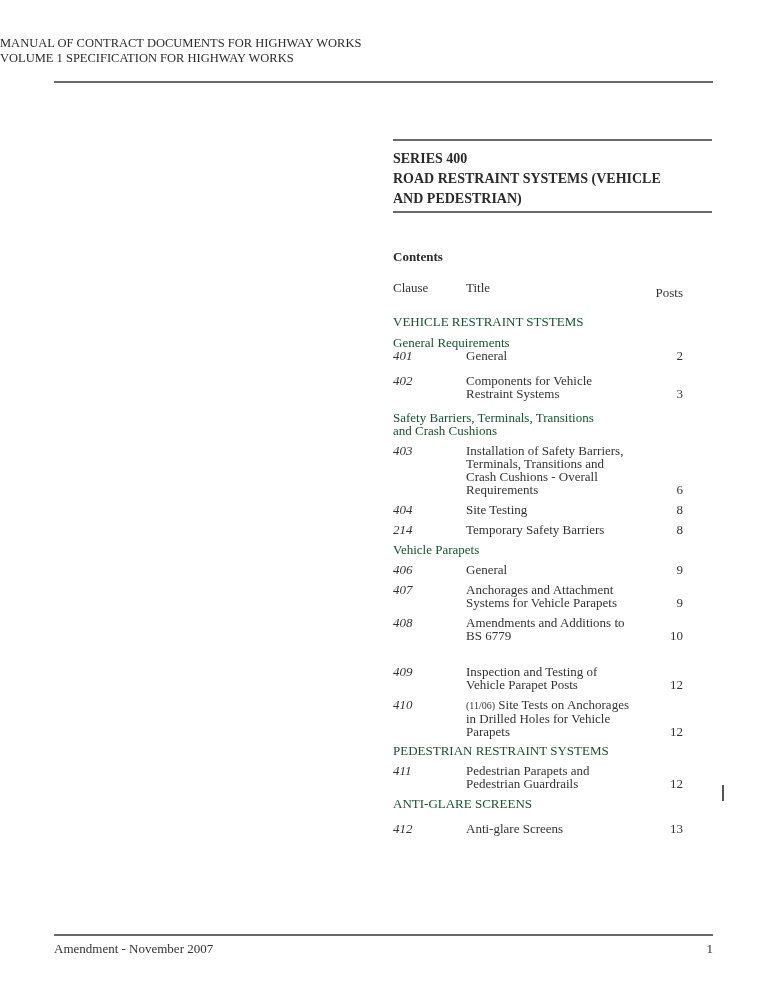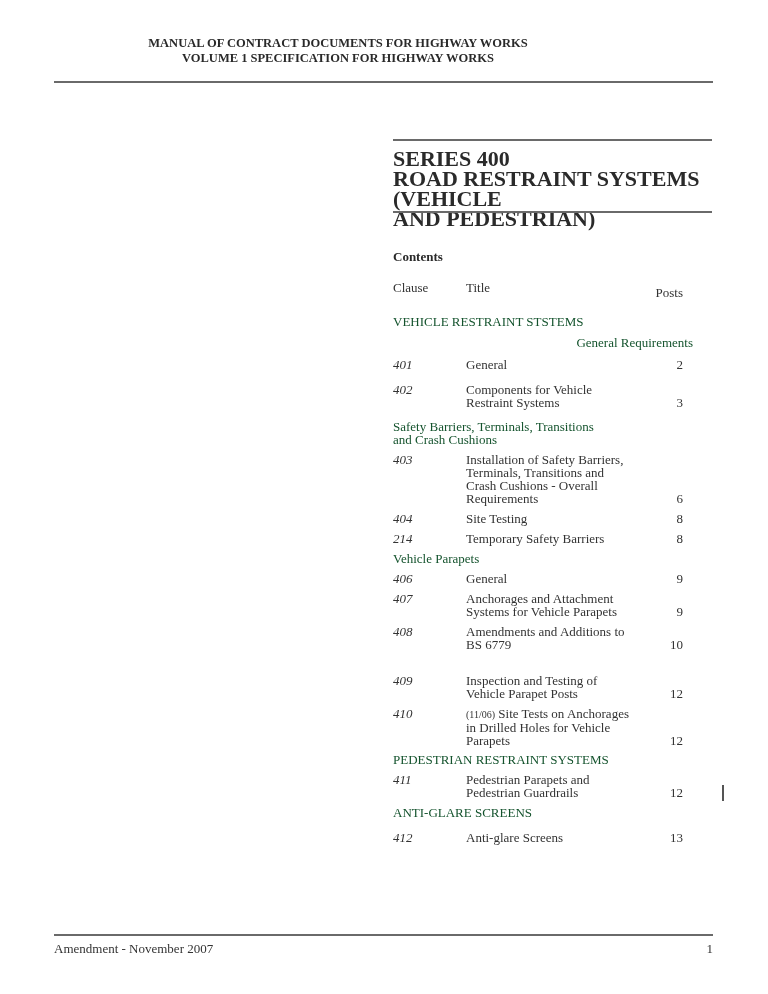--- a/index.html
+++ b/index.html
@@ -13,43 +13,43 @@
       position: relative;
       overflow: hidden;
       font-family: "Liberation Serif", "DejaVu Serif", serif;
       color: #222222;
     }
     .header {
       position: absolute;
       top: 36px;
       left: 0;
       width: 676px;
-      text-align: center;
-      font-weight: bold;
+      text-align: left;
+      font-weight: normal;
       font-size: 12.5px;
       line-height: 15px;
       color: #2a2a2a;
     }
     .rule {
       position: absolute;
       background: #6a6a6a;
     }
     .header-rule { top: 81px; left: 54px; width: 659px; height: 2px; }
     .footer-rule { top: 934px; left: 54px; width: 659px; height: 2px; }
 
     .title-rule-top { top: 139px; left: 393px; width: 319px; height: 2px; }
     .title-rule-bottom { top: 211px; left: 393px; width: 319px; height: 2px; }
 
     .series-title {
       position: absolute;
       top: 149px;
       left: 393px;
       width: 330px;
       font-weight: bold;
-      font-size: 22px;
+      font-size: 14px;
       line-height: 20px;
       color: #2a2a2a;
     }
 
     .contents-label {
       position: absolute;
       top: 249px;
       left: 393px;
       font-weight: bold;
       font-size: 13px;
@@ -131,21 +131,21 @@
 <div class="contents-label">Contents</div>
 
 <div class="toc">
   <div class="col-head">
     <span class="col-clause">Clause</span>
     <span class="col-title">Title</span>
     <span class="col-page">Posts</span>
   </div>
 
   <div class="section-head" style="margin-bottom:8px;">VEHICLE RESTRAINT STSTEMS</div>
-  <div class="section-head" style="margin-bottom:9px;text-align:right;">General Requirements</div>
+  <div class="section-head" style="">General Requirements</div>
 
   <div class="toc-row" style="margin-bottom:12px;">
     <span class="col-clause">401</span>
     <span class="col-title">General</span>
     <span class="col-page">2</span>
   </div>
 
   <div class="toc-row" style="margin-bottom:11px;">
     <span class="col-clause">402</span>
     <span class="col-title">

